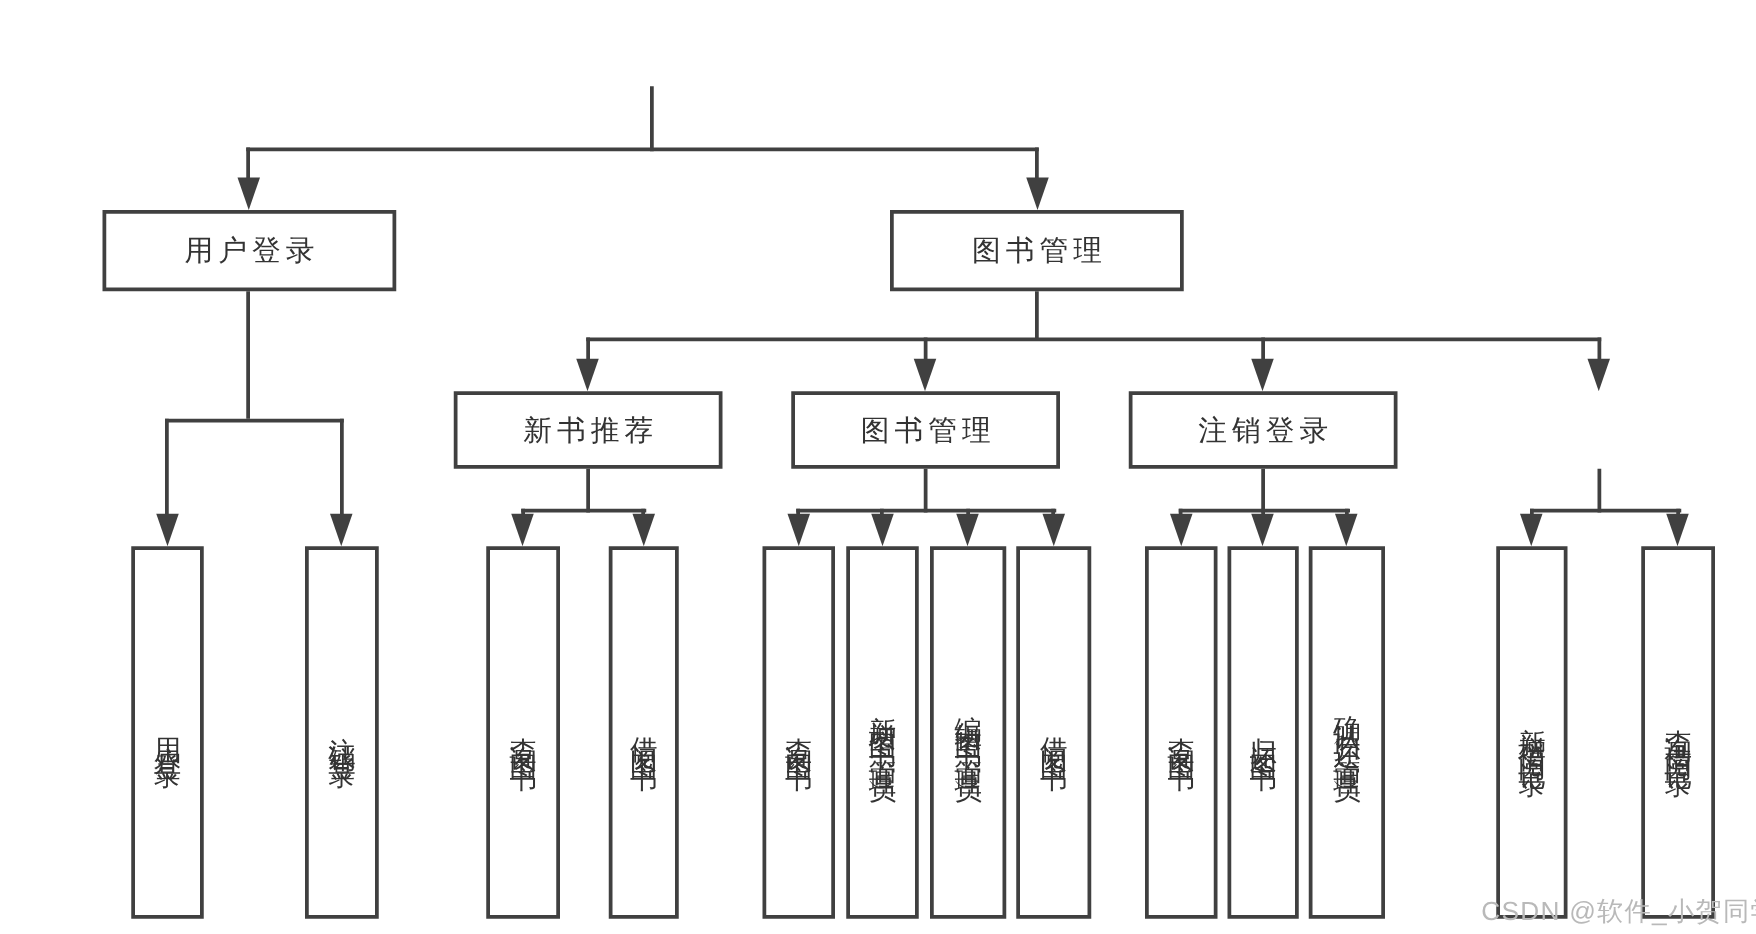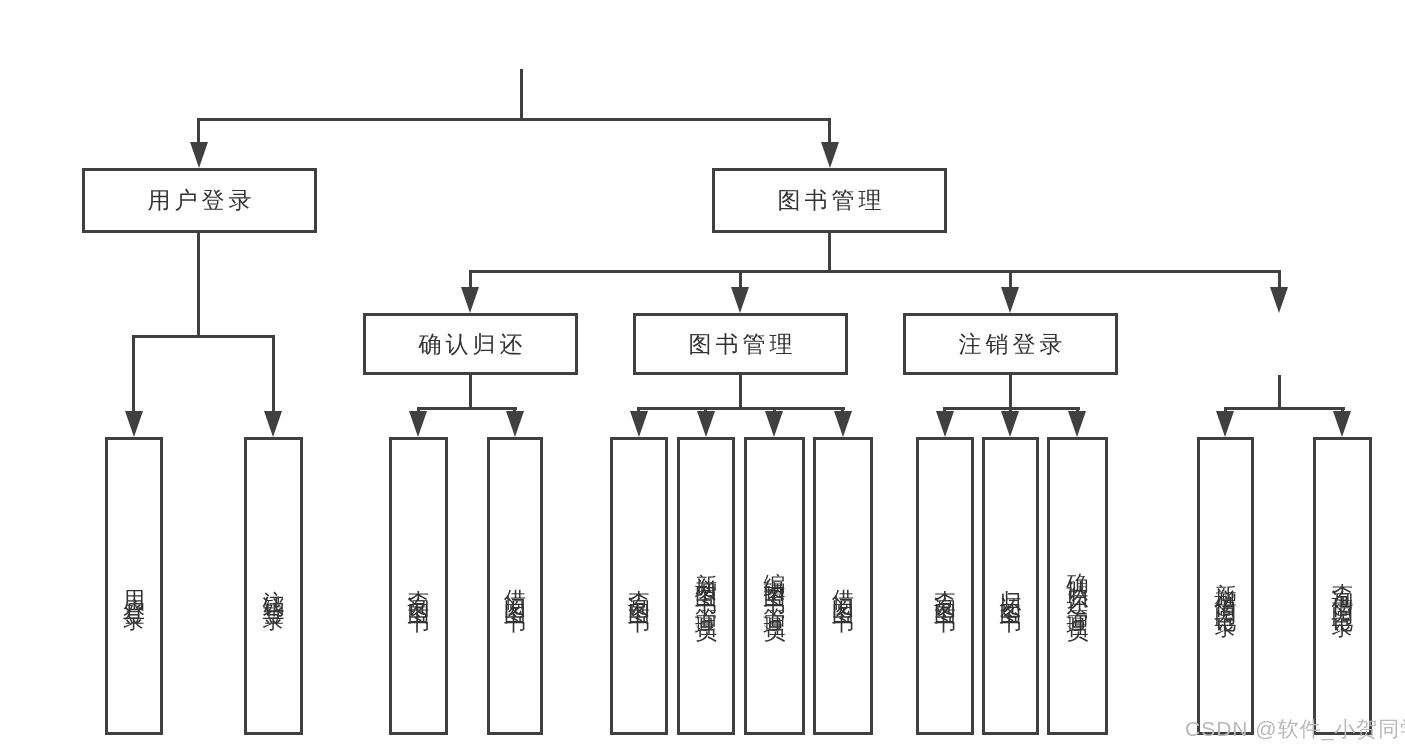--- a/index.html
+++ b/index.html
@@ -66,21 +66,21 @@
 
 
   <div class="node hnode" style="left:82px; top:168px; width:235px; height:65px;">
     <span class="lbl">用户登录</span>
   </div>
   <div class="node hnode" style="left:712px; top:168px; width:235px; height:65px;">
     <span class="lbl">图书管理</span>
   </div>
 
   <div class="node hnode" style="left:363px; top:313px; width:215px; height:62px;">
-    <span class="lbl">确认归还</span>
+    <span class="lbl">新书推荐</span>
   </div>
   <div class="node hnode" style="left:633px; top:313px; width:215px; height:62px;">
     <span class="lbl">图书管理</span>
   </div>
   <div class="node hnode" style="left:903px; top:313px; width:215px; height:62px;">
     <span class="lbl">注销登录</span>
   </div>
 
   <div class="node vnode" style="left:105px; top:437px; width:58px; height:298px;">
     <span class="lbl">用户登录</span>

